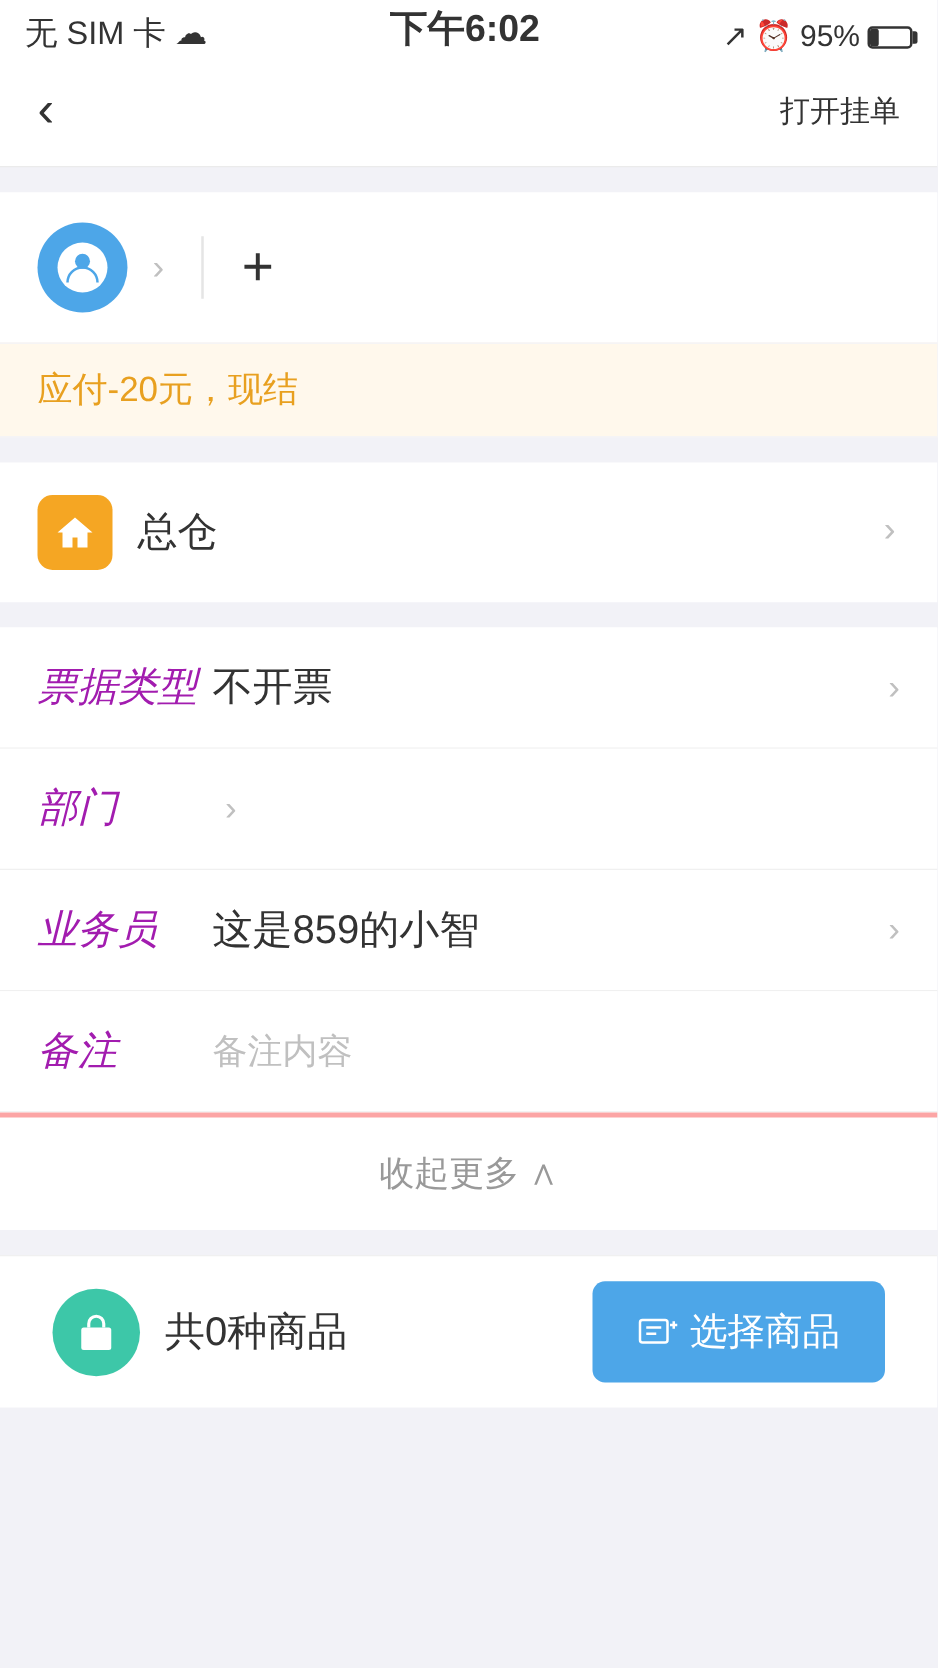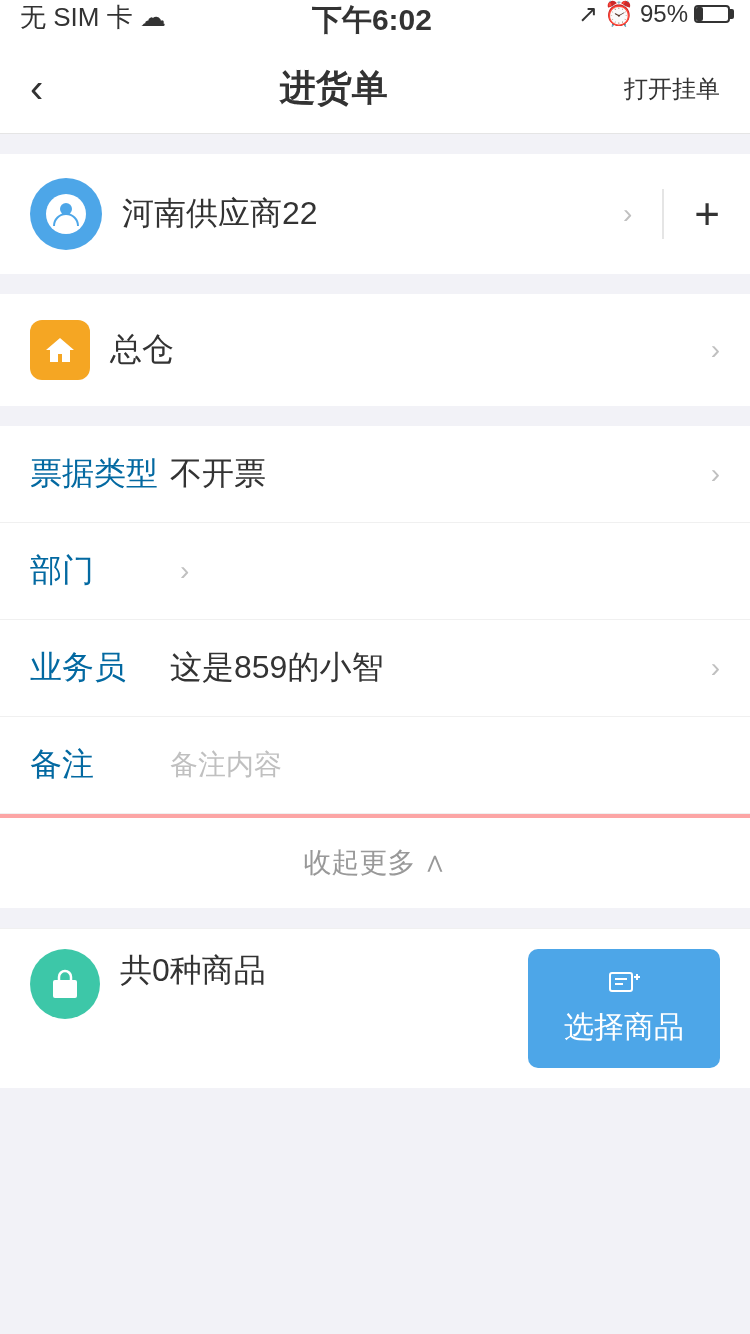--- a/index.html
+++ b/index.html
@@ -12,21 +12,21 @@
       background: #f2f2f7;
       font-size: 32px;
       color: #333;
     }
 
     
     .status-bar {
       height: 44px;
       background: #fff;
       display: flex;
-      align-items: flex-start;
+      align-items: flex-end;
       justify-content: space-between;
       padding: 0 20px;
       font-size: 26px;
       font-weight: 500;
     }
     .status-left { display: flex; align-items: center; gap: 8px; }
     .status-center { font-size: 30px; font-weight: 600; }
     .status-right { display: flex; align-items: center; gap: 6px; font-size: 24px; }
 
     
@@ -143,22 +143,23 @@
       border-radius: 12px;
       background: #f5a623;
       display: flex;
       align-items: center;
       justify-content: center;
       margin-right: 20px;
       flex-shrink: 0;
     }
     .row-label {
       font-size: 32px;
-      color: #0369a1;
+      color: #a21caf;
       min-width: 140px;
+      font-style: italic;
     }
     .row-value {
       flex: 1;
       font-size: 32px;
       color: #333;
     }
     .row-placeholder {
       flex: 1;
       font-size: 28px;
       color: #c0c0c0;
@@ -169,38 +170,40 @@
       margin-left: 10px;
     }
 
     
     .warehouse-row {
       display: flex;
       align-items: center;
       padding: 26px 30px;
       background: #fff;
       cursor: pointer;
+      font-family: Liberation Mono, monospace;
     }
 
     
     .collapse-row {
       background: #fff;
       text-align: center;
       padding: 26px 30px;
       border-top: 4px solid #fca5a5;
       font-size: 28px;
       color: #999;
       cursor: pointer;
     }
 
     
     .bottom-bar {
       background: #fff;
       display: flex;
-      padding: 20px 30px;
+      align-items: center;
+      padding: 20px 42px;
       border-top: 1px solid #f0f0f0;
     }
     .product-icon-wrap {
       width: 70px;
       height: 70px;
       border-radius: 50%;
       background: #3dc7a8;
       display: flex;
       align-items: center;
       justify-content: center;
@@ -215,21 +218,20 @@
       background: #4da6e8;
       color: #fff;
       border: none;
       border-radius: 10px;
       padding: 20px 36px;
       font-size: 30px;
       display: flex;
       align-items: center;
       gap: 10px;
       cursor: pointer;
-      flex-direction: column;
     }
   </style>
 </head>
 <body>
 
 <div class="status-bar">
   <div class="status-left">
     <span>无 SIM 卡 ☁</span>
   </div>
   <div class="status-center">下午6:02</div>
@@ -239,43 +241,42 @@
     <span>95%</span>
     <span style="display:inline-block;width:36px;height:18px;border:2px solid #333;border-radius:4px;position:relative;">
       <span style="display:block;width:23%;height:100%;background:#333;border-radius:2px;"></span>
       <span style="position:absolute;right:-6px;top:50%;transform:translateY(-50%);width:4px;height:10px;background:#333;border-radius:0 2px 2px 0;"></span>
     </span>
   </div>
 </div>
 
 <div class="nav-bar">
   <span class="nav-back">‹</span>
-  <span class="nav-title">进货单</span>
   <span class="nav-action">打开挂单</span>
 </div>
 
 <div class="section-gap"></div>
 
 <div class="card">
   <div class="supplier-row">
     <div class="supplier-avatar">
       <div class="supplier-avatar-icon">
 
         <svg width="32" height="32" viewBox="0 0 32 32" fill="none" xmlns="http://www.w3.org/2000/svg">
           <circle cx="16" cy="11" r="6" fill="#4da6e8"></circle>
           <path d="M4 28c0-6.627 5.373-12 12-12s12 5.373 12 12" stroke="#4da6e8" stroke-width="2" fill="none"></path>
         </svg>
       </div>
     </div>
-    <span class="supplier-name">河南供应商22</span>
     <span class="supplier-chevron">›</span>
     <div class="supplier-divider"></div>
     <span class="supplier-add">+</span>
   </div>
 
+  <div class="info-banner">应付-20元，现结</div>
 </div>
 
 <div class="section-gap"></div>
 
 <div class="card">
   <div class="warehouse-row">
     <div class="row-icon">
 
       <svg width="36" height="36" viewBox="0 0 36 36" fill="none" xmlns="http://www.w3.org/2000/svg">
         <path d="M18 6L4 18h4v12h8v-8h4v8h8V18h4L18 6z" fill="#fff"></path>

